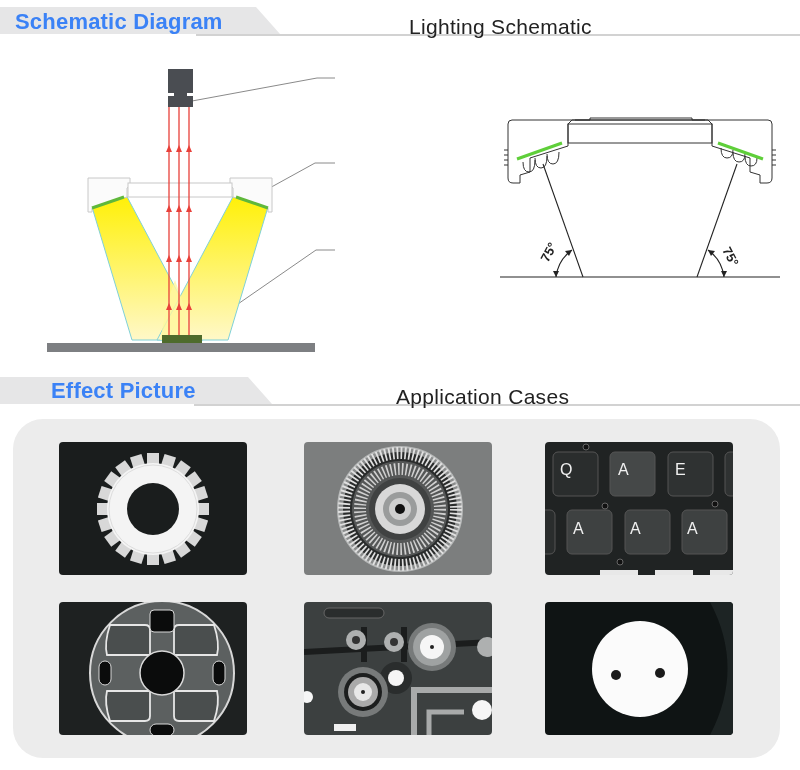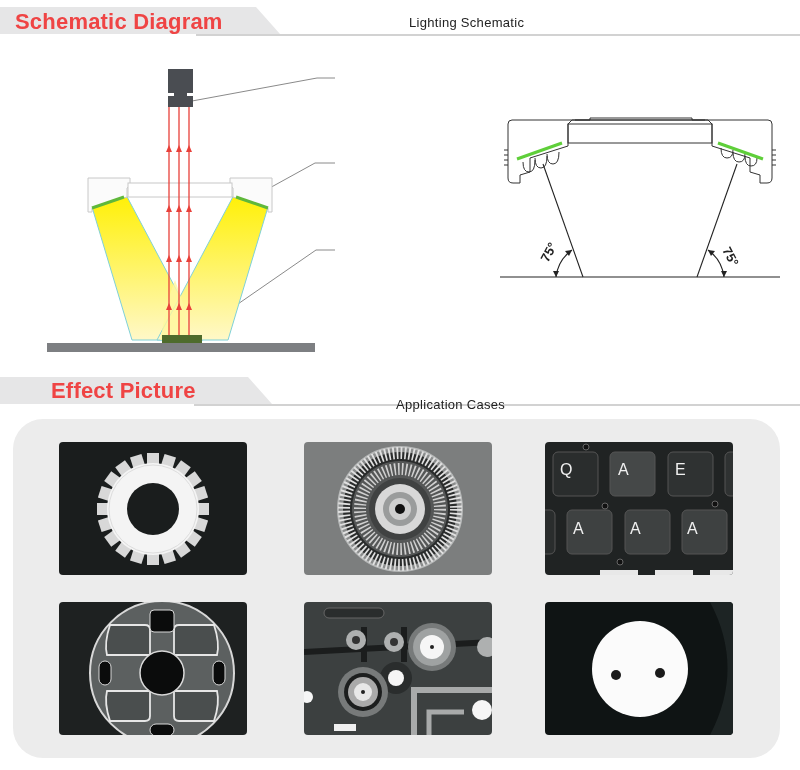--- a/index.html
+++ b/index.html
@@ -1,20 +1,20 @@
 <!DOCTYPE html>
 <html><head>
 <meta charset="utf-8">
 <style>
   html, body { margin: 0; padding: 0; background: #ffffff; }
   body { width: 800px; height: 770px; position: relative; overflow: hidden; font-family: "Liberation Sans", sans-serif; }
   .section-header { position: absolute; left: 0; width: 800px; height: 40px; }
   .banner-svg { position: absolute; left: 0; top: 0; }
-  .banner-title { position: absolute; font-family: "Liberation Sans", sans-serif; font-weight: bold; font-size: 22px; color: #ef4444; letter-spacing: 0.2px; }
-  .banner-sub { position: absolute; font-family: "Liberation Sans", sans-serif; font-size: 13px; color: #222222; letter-spacing: 0.3px; }
+  .banner-title { position: absolute; font-family: "Liberation Sans", sans-serif; font-weight: bold; font-size: 22px; color: #3b82f6; letter-spacing: 0.2px; }
+  .banner-sub { position: absolute; font-family: "Liberation Sans", sans-serif; font-size: 21px; color: #222222; letter-spacing: 0.3px; }
   .diagram { position: absolute; }
   .panel { position: absolute; left: 13px; top: 419px; width: 767px; height: 339px; background: #ececec; border-radius: 30px; }
   .tile { position: absolute; width: 188px; height: 133px; border-radius: 4px; overflow: hidden; }
   .tile svg { display: block; }
 </style>
 </head>
 <body>
 
 <div class="section-header" style="top:0;">
   <svg class="banner-svg" width="800" height="40">
@@ -122,21 +122,21 @@
   <text x="0" y="0" transform="translate(58,163) rotate(-62)" font-family="Liberation Sans, sans-serif" font-weight="bold" font-size="13" fill="#222">75°</text>
   <text x="0" y="0" transform="translate(232,150) rotate(62)" font-family="Liberation Sans, sans-serif" font-weight="bold" font-size="13" fill="#222">75°</text>
 </svg>
 
 <div class="section-header" style="top:372px;text-align:center;">
   <svg class="banner-svg" width="800" height="40">
     <polygon points="0,5 248,5 272,32 0,32" fill="#e6e6e7"></polygon>
     <line x1="194" y1="33" x2="800" y2="33" stroke="#d2d2d2" stroke-width="2"></line>
   </svg>
   <div class="banner-title" style="left:51px; top:6px;">Effect Picture</div>
-  <div class="banner-sub" style="left:396px; top:13px;margin-top:12px;">Application Cases</div>
+  <div class="banner-sub" style="left:396px; top:13px;">Application Cases</div>
 </div>
 
 <div class="panel"></div>
 
 <div class="tile" style="left:59px; top:442px;">
   <svg width="188" height="133" viewBox="0 0 188 133">
     <rect width="188" height="133" fill="#1a1d1d"></rect>
     <g transform="translate(94,67)">
       <g fill="#d8d8d8">
         <rect x="-6" y="-56" width="12" height="14" transform="rotate(0)"></rect>

